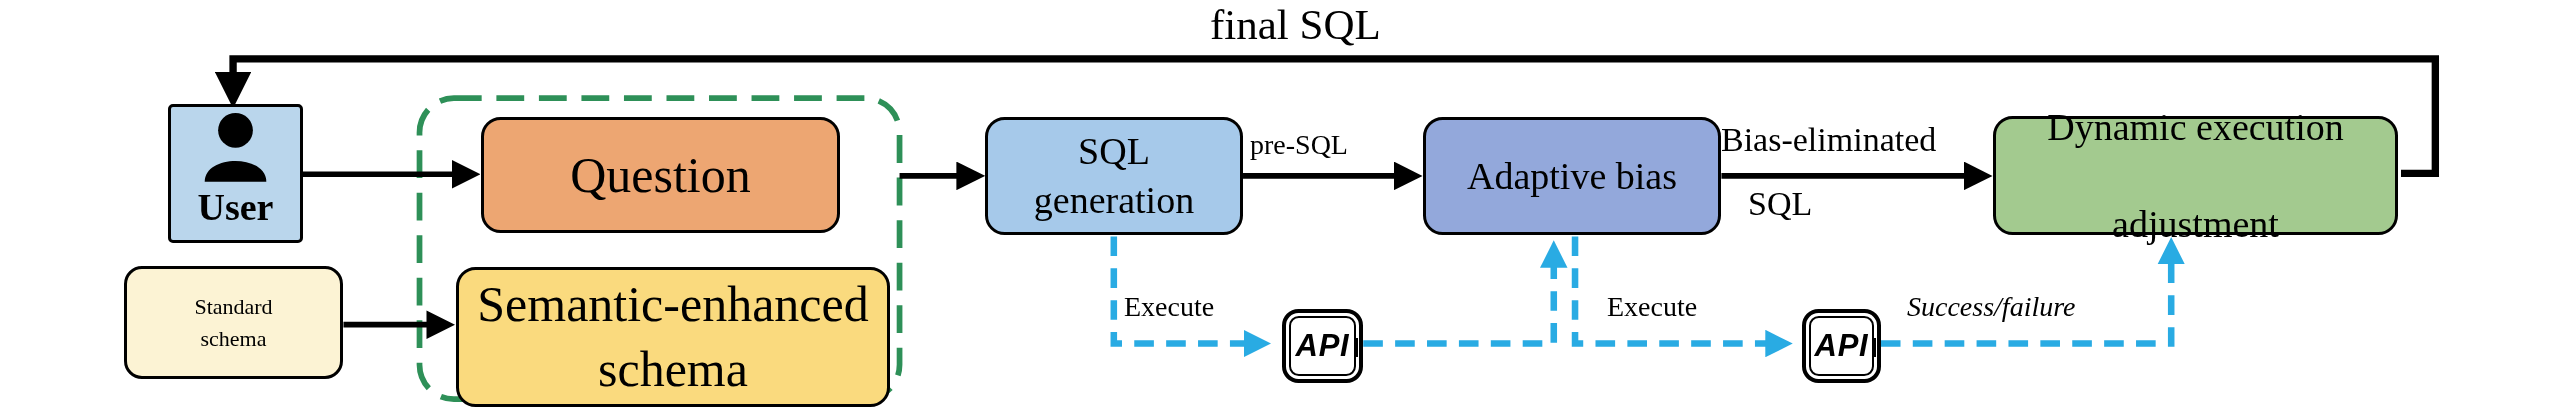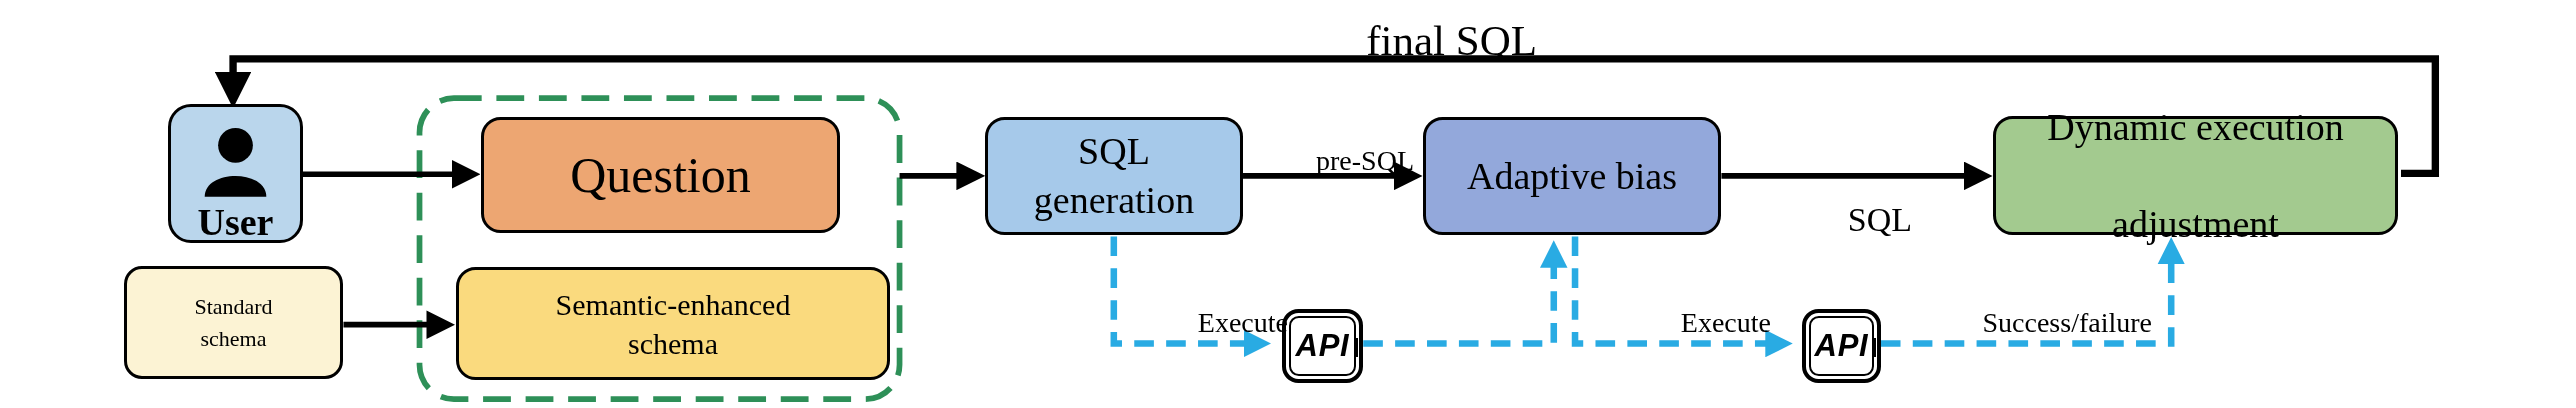--- a/index.html
+++ b/index.html
@@ -18,42 +18,42 @@
     position:absolute;
     border:3.3px solid var(--line);
     display:flex;flex-direction:column;
     align-items:center;justify-content:center;
     text-align:center;
     box-sizing:border-box;
     line-height:1.28;
   }
   .node span{display:block;}
 
-  .user-box{left:168px;top:104px;width:135px;height:139px;border-radius:23px;background:var(--user_fill);justify-content:flex-start;padding-top:17px;}
+  .user-box{left:168px;top:104px;width:135px;height:139px;border-radius:5px;background:var(--user_fill);justify-content:flex-start;padding-top:2px;}
   .user-box .label{font-weight:bold;font-size:38px;line-height:1.05;}
   .person{width:79px;height:79px;flex:0 0 auto;}
 
   .std-box{left:124px;top:266px;width:219px;height:113px;border-radius:18px;background:var(--standard_schema_fill);font-size:22px;line-height:1.45;}
   .question-box{left:481px;top:117px;width:359px;height:116px;border-radius:19.6px;background:var(--question_fill);font-size:50px;}
-  .semantic-box{left:456px;top:267px;width:434px;height:113px;border-radius:19.6px;background:var(--semantic_fill);font-size:30px;line-height:1.3;}
+  .semantic-box{left:456px;top:267px;width:434px;height:140px;border-radius:19.6px;background:var(--semantic_fill);font-size:50px;line-height:1.3;}
   .sqlgen-box{left:985px;top:117px;width:258px;height:118px;border-radius:19.6px;background:var(--sql_generation_fill);font-size:38px;}
   .adaptive-box{left:1423px;top:117px;width:298px;height:118px;border-radius:19.6px;background:var(--adaptive_fill);font-size:38px;text-align:right;}
   .dynamic-box{left:1993px;top:116px;width:405px;height:119px;border-radius:19.6px;background:var(--dynamic_fill);font-size:38px;gap:48px;}
 
   
-  .flabel{position:absolute;text-align:right;white-space:nowrap;margin-top:16px;}
+  .flabel{position:absolute;text-align:left;white-space:nowrap;}
   .final-sql{left:1210px;top:0px;width:327px;font-size:43px;}
   .pre-sql{left:1250px;top:129px;width:164px;font-size:28px;}
   .bias-top{left:1721px;top:121px;width:274px;font-size:34px;}
   .bias-bottom{left:1748px;top:185px;width:164px;font-size:34px;}
   .lbl-small{font-size:28px;}
   .execute-1{left:1124px;top:291px;width:164px;}
   .result-lbl{left:1398px;top:291px;width:164px;}
   .execute-2{left:1607px;top:291px;width:164px;}
-  .success-lbl{left:1907px;top:291px;width:245px;}
+  .success-lbl{left:1907px;top:291px;width:245px;font-style:italic;}
 
   
   .api{
     position:absolute;width:81px;height:74px;
     border:4.1px solid var(--line);border-radius:16.4px;
     background:#fff;box-sizing:border-box;
   }
   .api-1{left:1282px;top:309px;}
   .api-2{left:1802px;top:309px;width:79px;}
   .api-inner{
@@ -136,19 +136,20 @@
     <div class="api-inner">API</div>
     <div class="api-tick"></div>
   </div>
   <div class="api api-2">
     <div class="api-inner">API</div>
     <div class="api-tick"></div>
   </div>
 
   <div class="flabel final-sql">final SQL</div>
   <div class="flabel pre-sql">pre-SQL</div>
+  <div class="flabel bias-top">Bias-eliminated</div>
   <div class="flabel bias-bottom">SQL</div>
   <div class="flabel lbl-small execute-1">Execute</div>
   <div class="flabel lbl-small execute-2">Execute</div>
   <div class="flabel lbl-small success-lbl">Success/failure</div>
 
 </div>
 
 
 </body></html>

